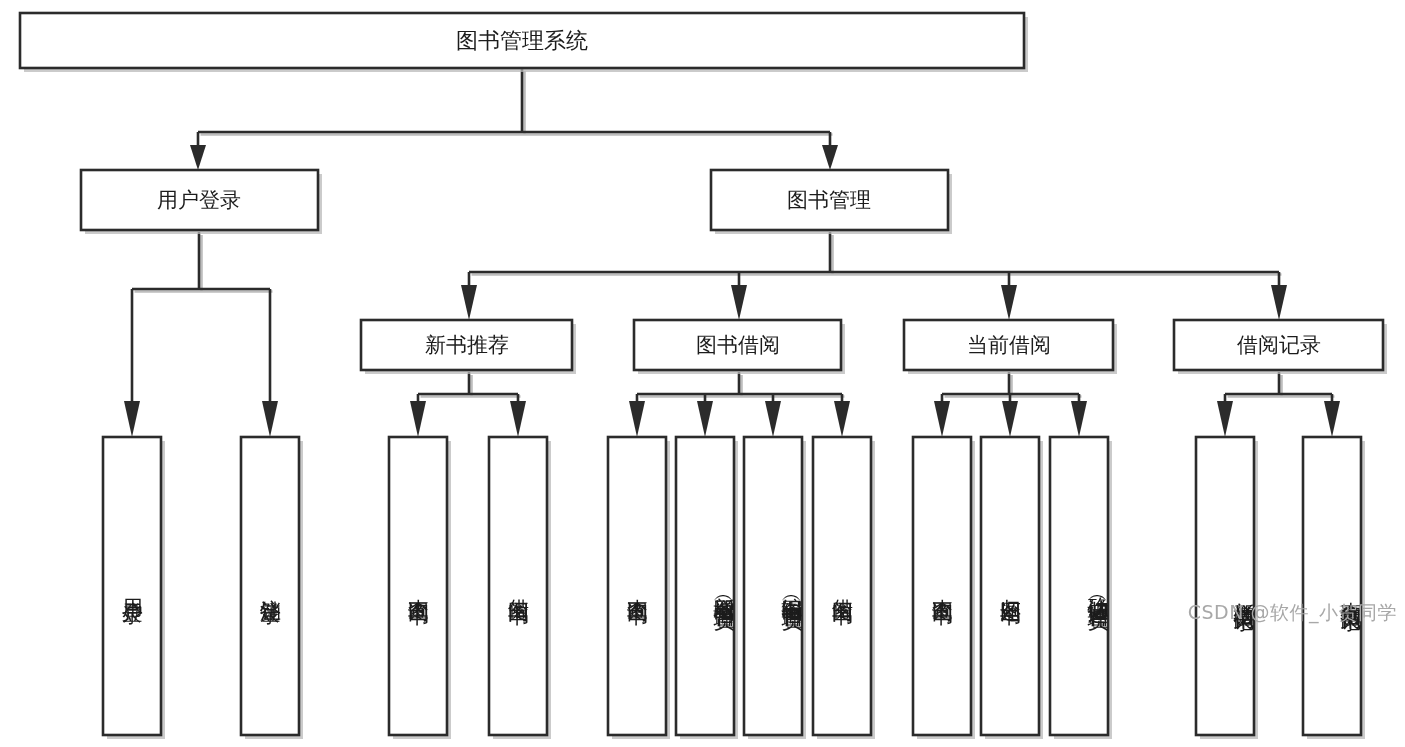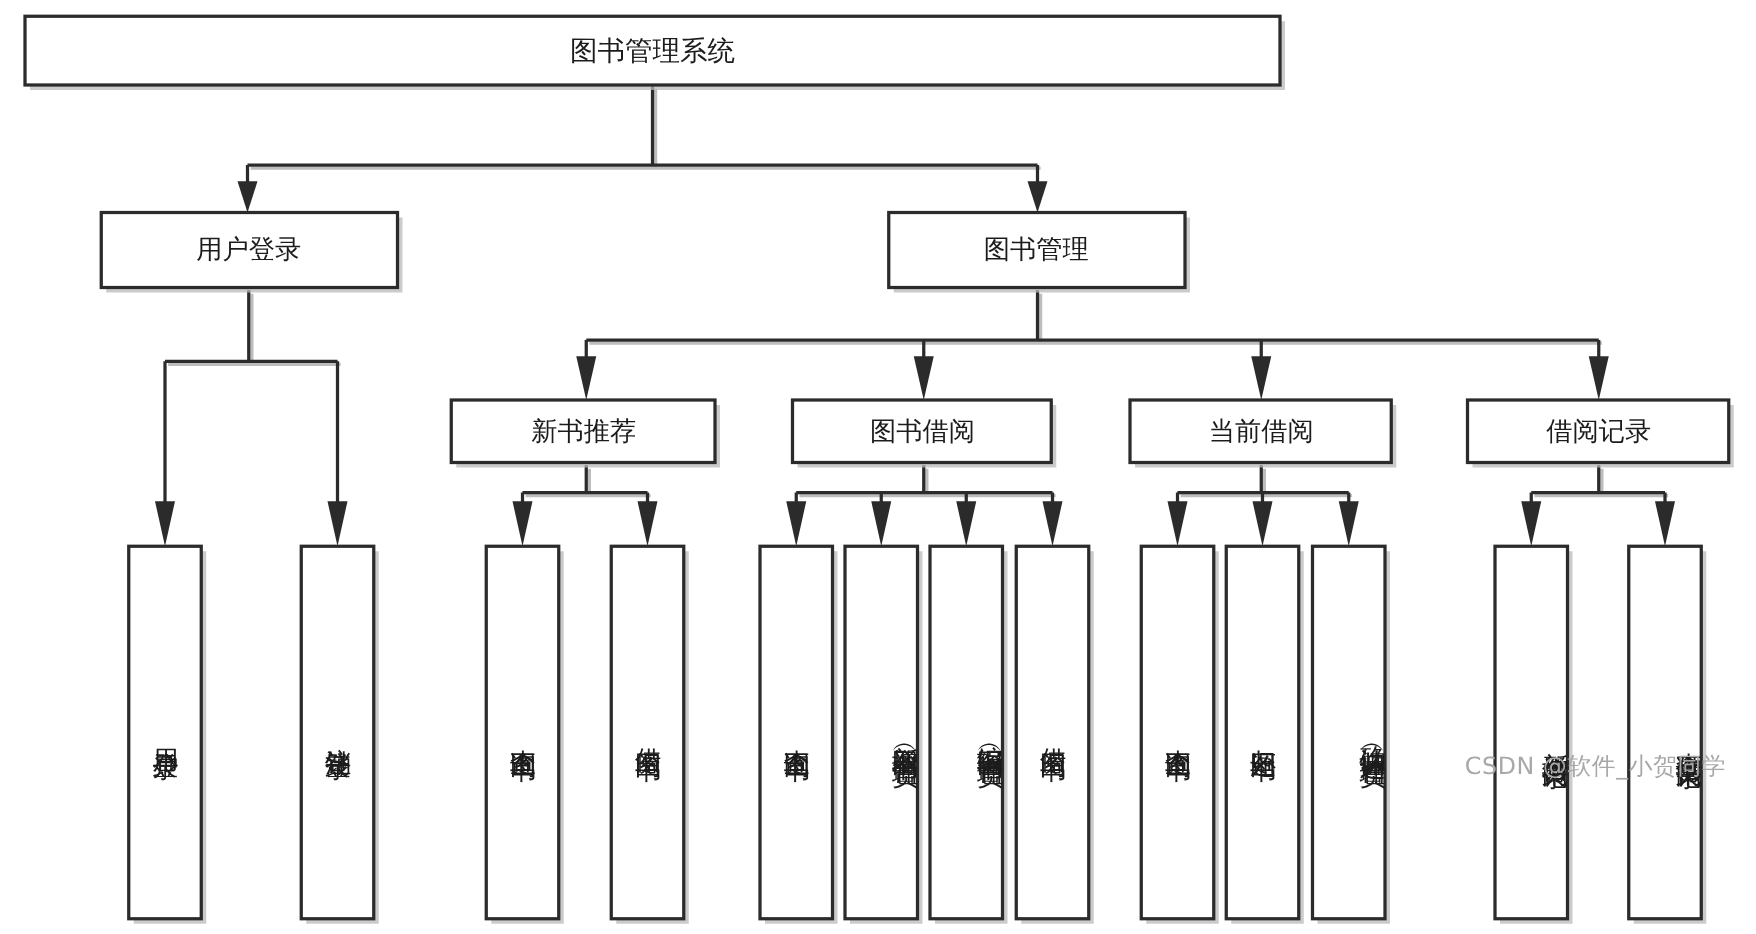--- a/index.html
+++ b/index.html
@@ -71,21 +71,21 @@
     font-family: "DejaVu Sans", "Liberation Sans", sans-serif;
     font-size: 21px;
     line-height: 1.0;
     letter-spacing: 2px;
     color: #1c1c1c;
     white-space: nowrap;
     text-align: center;
   }
   .watermark {
     position: absolute;
-    right: 24px;
+    right: 8px;
     bottom: 4px;
     font-family: "DejaVu Sans", "Liberation Sans", sans-serif;
     font-size: 19px;
     color: #a8a8a8;
     white-space: nowrap;
     letter-spacing: 0.5px;
   }
 </style>
 </head>
 <body>

